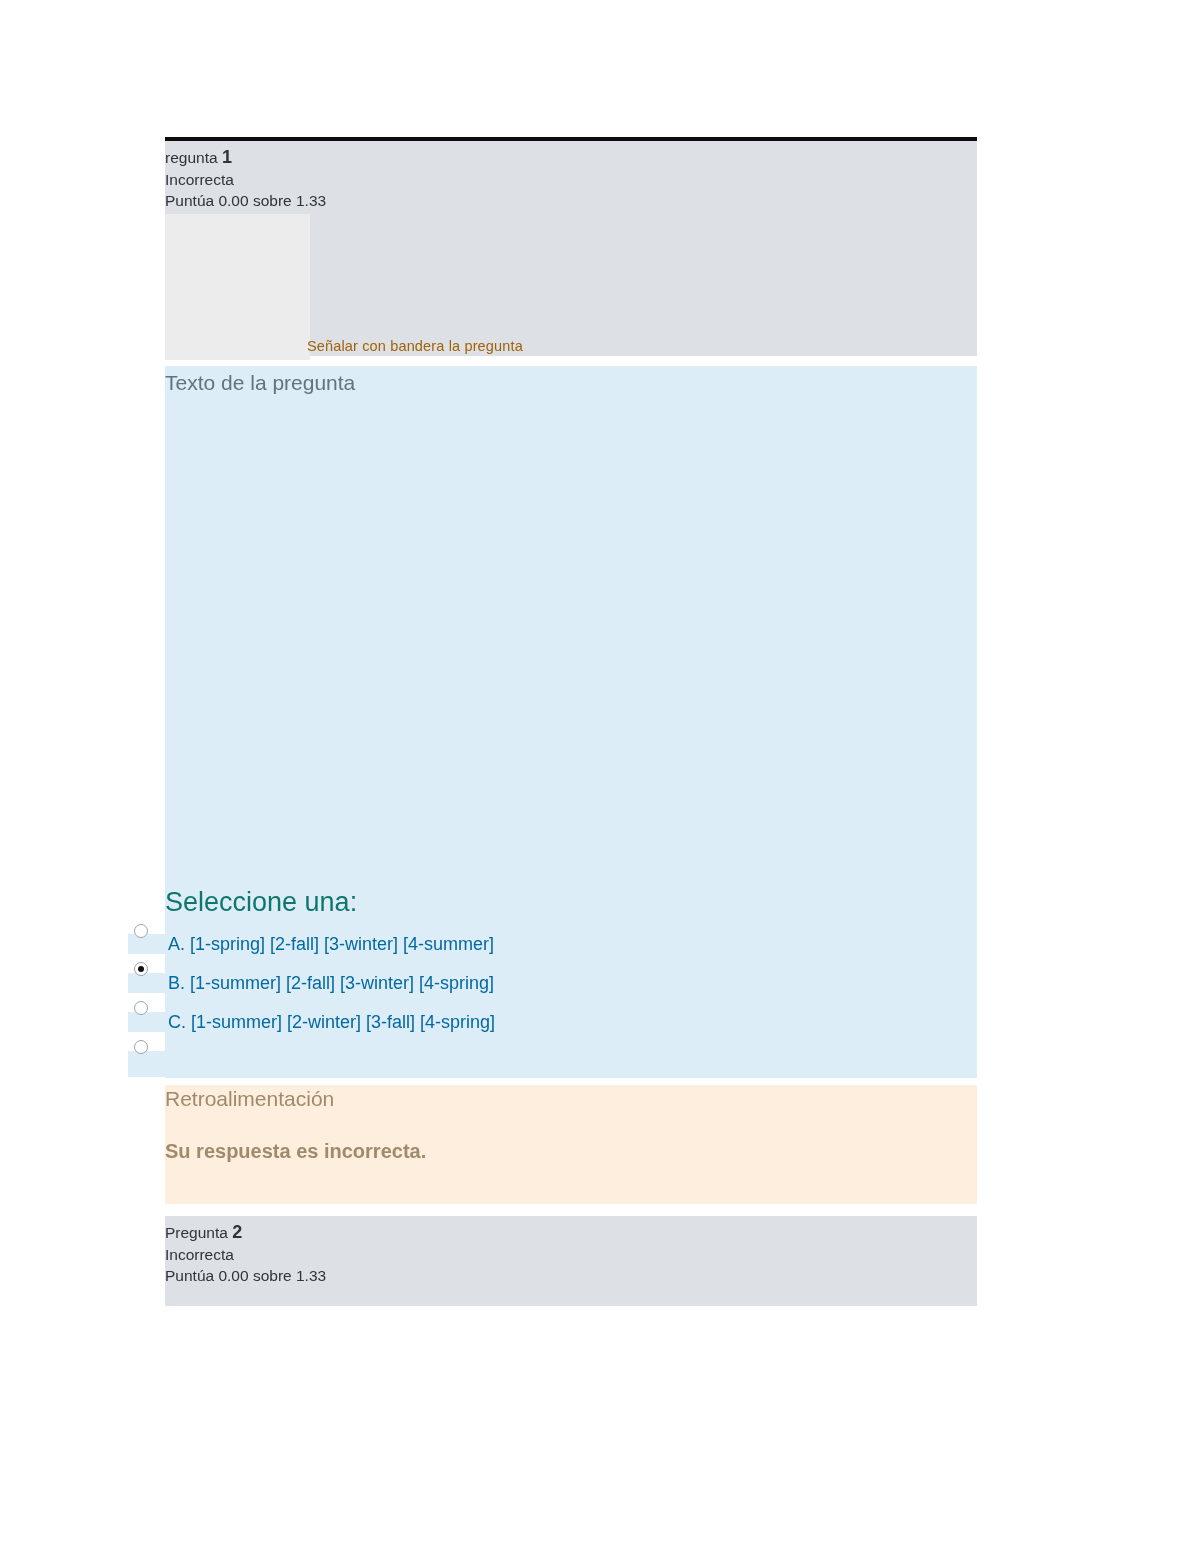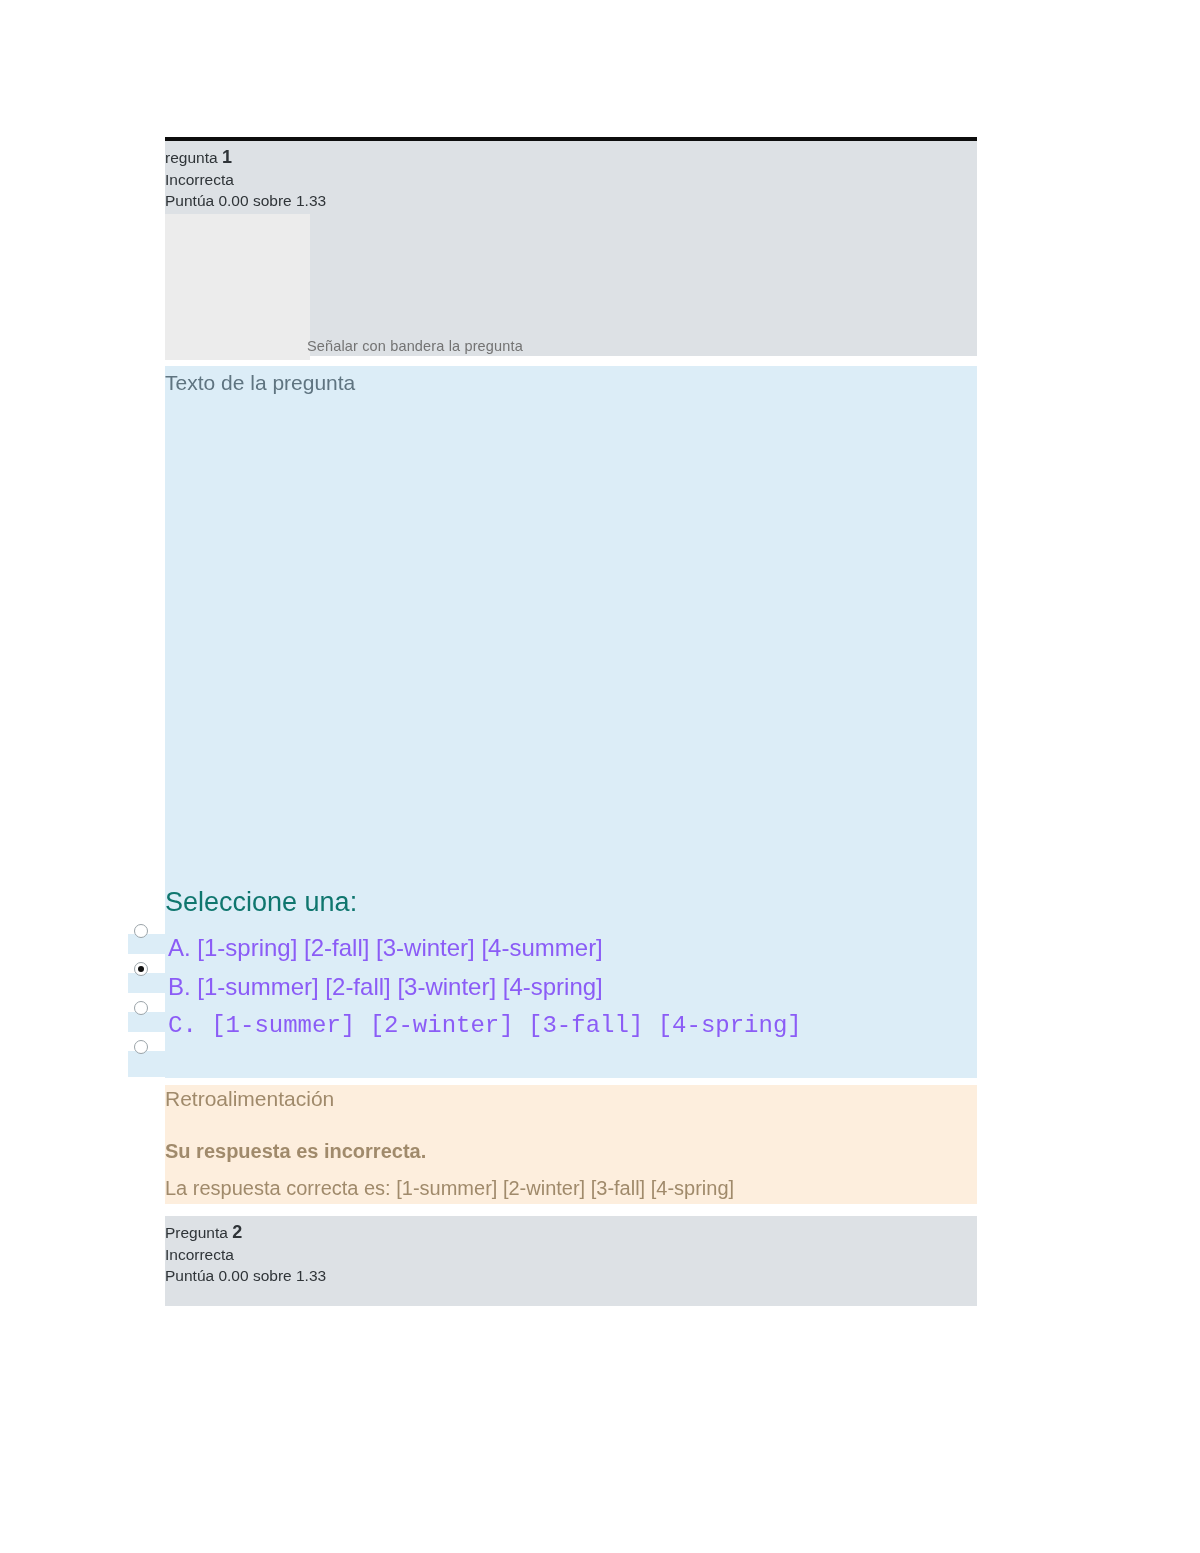--- a/index.html
+++ b/index.html
@@ -64,21 +64,21 @@
     width: 145px;
     height: 146px;
     background: #ececec;
   }
 
   .flag-text {
     position: absolute;
     left: 142px;
     top: 197px;
     font-size: 14.5px;
-    color: #737373;
+    color: #a16207;
     letter-spacing: 0.15px;
     white-space: nowrap;
   }
 
   
   .q-body {
     position: absolute;
     left: 165px;
     top: 366px;
     width: 868px;
@@ -107,22 +107,22 @@
   .answer {
     position: absolute;
     left: 0px;
     width: 868px;
     height: 39px;
   }
   .answer .atext {
     position: absolute;
     left: 3px;
     top: 0px;
-    font-size: 24px;
-    color: #8b5cf6;
+    font-size: 18px;
+    color: #0369a1;
     white-space: nowrap;
   }
 
   
   .radio-strip {
     position: absolute;
     left: 128px;
     width: 37px;
     background: #dcedf7;
   }
@@ -209,39 +209,38 @@
   <div class="q-body">
     <div class="qtext">Texto de la pregunta</div>
     <div class="answer-prompt">Seleccione una:</div>
 
     <div class="answer" style="top:568px;">
       <div class="atext">A. [1-spring] [2-fall] [3-winter] [4-summer]</div>
     </div>
     <div class="answer" style="top:607px;text-align:right;">
       <div class="atext">B. [1-summer] [2-fall] [3-winter] [4-spring]</div>
     </div>
-    <div class="answer" style="top:646px;font-family:Liberation Mono, monospace;">
+    <div class="answer" style="top:646px;">
       <div class="atext">C. [1-summer] [2-winter] [3-fall] [4-spring]</div>
     </div>
   </div>
 
   <div class="radio-strip" style="top:934px;height:20px;"></div>
   <div class="radio-strip" style="top:973px;height:20px;"></div>
   <div class="radio-strip" style="top:1012px;height:20px;"></div>
   <div class="radio-strip" style="top:1051px;height:26px;"></div>
 
   <div class="radio" style="top:924px;"></div>
   <div class="radio checked" style="top:962px;"></div>
   <div class="radio" style="top:1001px;"></div>
   <div class="radio" style="top:1040px;"></div>
 
   <div class="feedback">
     <div class="fb-title">Retroalimentación</div>
     <div class="fb-line1">Su respuesta es incorrecta.</div>
-    <div class="fb-line2">La respuesta correcta es: [1-summer] [2-winter] [3-fall] [4-spring]</div>
   </div>
 
   <div class="q-header q-header-2">
     <div class="info">
       <span class="row">
         <span>Pregunta</span>
         <span class="lbl-no">2</span>
       </span>
       <span class="row">Incorrecta</span>
       <span class="row">Puntúa 0.00 sobre 1.33</span>

